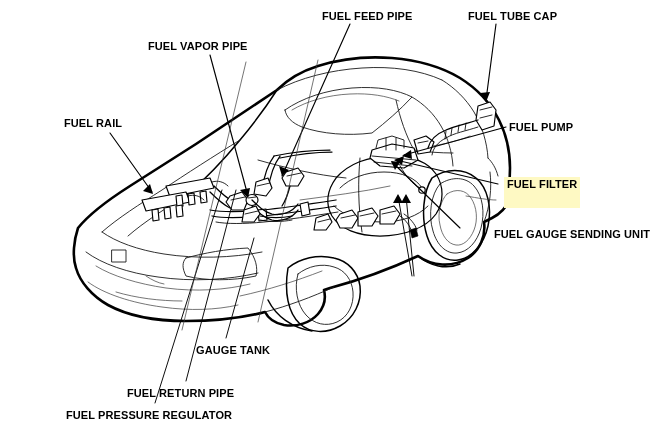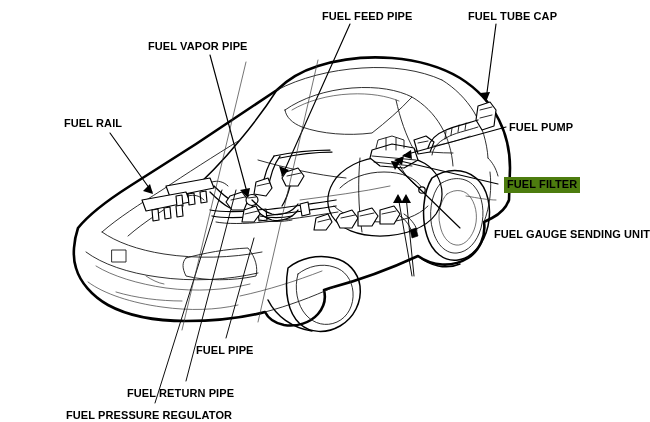--- a/index.html
+++ b/index.html
@@ -95,22 +95,22 @@
     position: absolute;
     font-family: Liberation Sans, sans-serif;
     font-size: 11px;
     font-weight: bold;
     color: #000000;
     letter-spacing: 0.1px;
     white-space: nowrap;
     line-height: 12px;
   }
   .label-highlight {
-    background: #4d7c0f;
-    padding: 1px 3px 3px 3px;
+    background: #fef9c3;
+    padding: 1px 3px 18px 3px;
   }
 </style>
 </head>
 <body>
 
 <div id="diagram-root">
 
   <svg id="diagram-svg" viewBox="0 0 650 422" xmlns="http://www.w3.org/2000/svg">
 
     <g>
@@ -411,21 +411,21 @@
   <div class="label-text" style="left:504px; top:178px;">
     <span class="label-highlight">FUEL FILTER</span>
   </div>
 
   <div class="label-text" style="left:464px; top:228px;padding-left:30px;">
     <span>FUEL GAUGE SENDING UNIT</span>
   </div>
 
 
   <div class="label-text" style="left:196px; top:344px;">
-    <span>FUEL PIPE</span>
+    <span>GAUGE TANK</span>
   </div>
 
   <div class="label-text" style="left:127px; top:387px;">
     <span>FUEL RETURN PIPE</span>
   </div>
 
   <div class="label-text" style="left:66px; top:409px;">
     <span>FUEL PRESSURE REGULATOR</span>
   </div>
 

